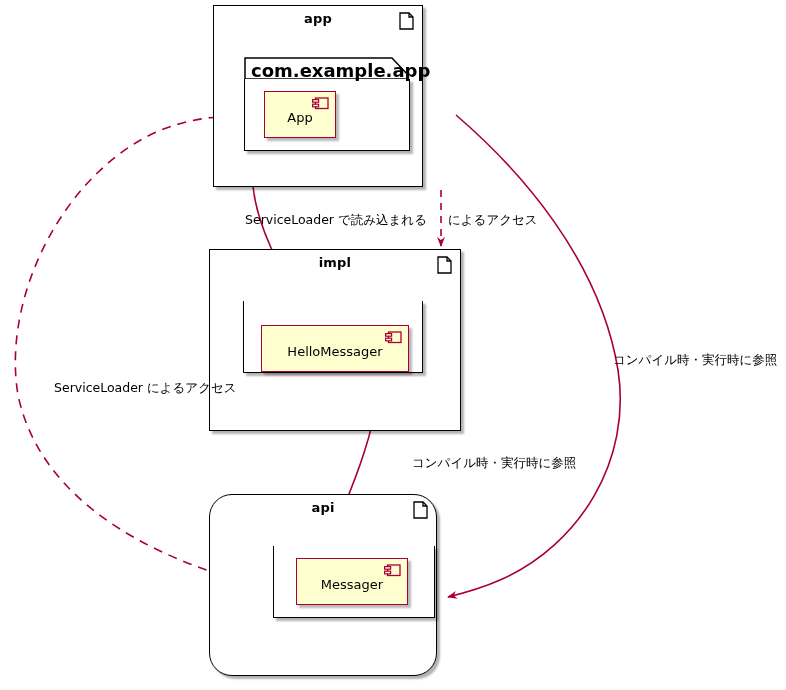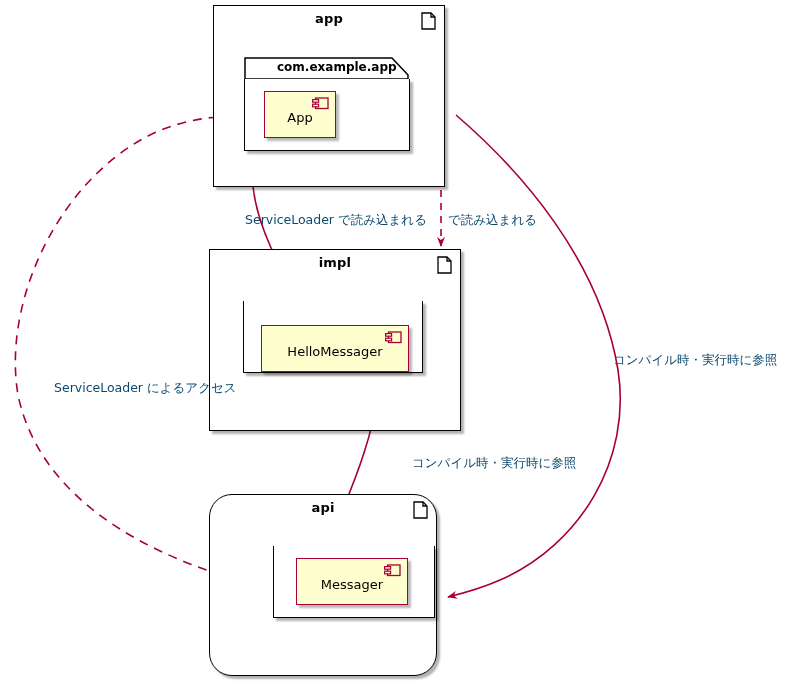--- a/index.html
+++ b/index.html
@@ -58,26 +58,25 @@
   }
   .pkg-tab svg {
     position: absolute;
     top: 0; left: 0;
     overflow: visible;
   }
   .pkg-tab-label {
     position: absolute;
     top: 3px;
     left: 7px;
-    font-size: 12px;
+    font-size: 18px;
     font-weight: bold;
     color: #000000;
     white-space: nowrap;
     z-index: 2;
-    margin-left: 26px;
   }
   .pkg-body {
     position: relative;
     background: #FFFFFF;
     border: 1.5px solid #000000;
     border-top: none;
     box-shadow: 3px 3px 2px rgba(0,0,0,0.30);
     box-sizing: border-box;
   }
 
@@ -112,21 +111,21 @@
     top: 0; left: 0;
     width: 786px;
     height: 690px;
     pointer-events: none;
   }
 
   
   .edge-label {
     position: absolute;
     font-size: 12.5px;
-    color: #0c4a6e;
+    color: #000000;
     white-space: nowrap;
     background: transparent;
   }
 </style>
 </head>
 <body>
 
 <div id="canvas">
 
   <svg id="edges" viewBox="0 0 786 690" xmlns="http://www.w3.org/2000/svg">
@@ -153,21 +152,21 @@
 
     <g>
       <path d="M 378,390 C 374,430 360,470 330,540 C 326,550 323,560 322,570" fill="none" stroke="#A80036" stroke-width="1.6" marker-end="url(#hollowTri)"></path>
     </g>
 
     <g>
       <path d="M 456,115 C 520,170 600,260 618,370 C 632,460 580,545 500,580 C 480,589 460,594 448,597" fill="none" stroke="#A80036" stroke-width="1.6" marker-end="url(#openArrow)"></path>
     </g>
   </svg>
 
-  <div class="artifact" style="left:213px; top:5px; width:232px; height:182px;padding-left:12px;">
+  <div class="artifact" style="left:213px; top:5px; width:210px; height:182px;padding-left:12px;">
     <div class="artifact-title">app</div>
     <svg class="artifact-icon" viewBox="0 0 15 18" xmlns="http://www.w3.org/2000/svg">
       <path d="M1,1 L10,1 L14,5 L14,17 L1,17 Z" fill="#FFFFFF" stroke="#000000" stroke-width="1.3"></path>
       <path d="M10,1 L10,5 L14,5" fill="none" stroke="#000000" stroke-width="1.3"></path>
     </svg>
 
     <div class="pkg" style="left:30px; top:51px; width:166px;">
       <div class="pkg-tab" style="width:166px;">
         <svg width="166" height="23" viewBox="0 0 166 23" xmlns="http://www.w3.org/2000/svg">
           <path d="M1,22 L1,1 L148,1 L164,18 L164,22 Z" fill="#FFFFFF" stroke="#000000" stroke-width="1.5"></path>
@@ -224,21 +223,21 @@
             <rect x="0.6" y="7.2" width="6" height="2.6" fill="#FEFECE" stroke="#A80036" stroke-width="1.2"></rect>
           </svg>
           <span class="component-label">Messager</span>
         </div>
       </div>
     </div>
   </div>
 
   <div class="edge-label" style="left:245px; top:212px;">ServiceLoader で読み込まれる</div>
 
-  <div class="edge-label" style="left:448px; top:212px;">で読み込まれる</div>
+  <div class="edge-label" style="left:448px; top:212px;">によるアクセス</div>
 
   <div class="edge-label" style="left:54px; top:352px;margin-top:28px;">ServiceLoader によるアクセス</div>
 
   <div class="edge-label" style="left:412px; top:455px;">コンパイル時・実行時に参照</div>
 
   <div class="edge-label" style="left:613px; top:352px;">コンパイル時・実行時に参照</div>
 
 </div>
 
 </body></html>

